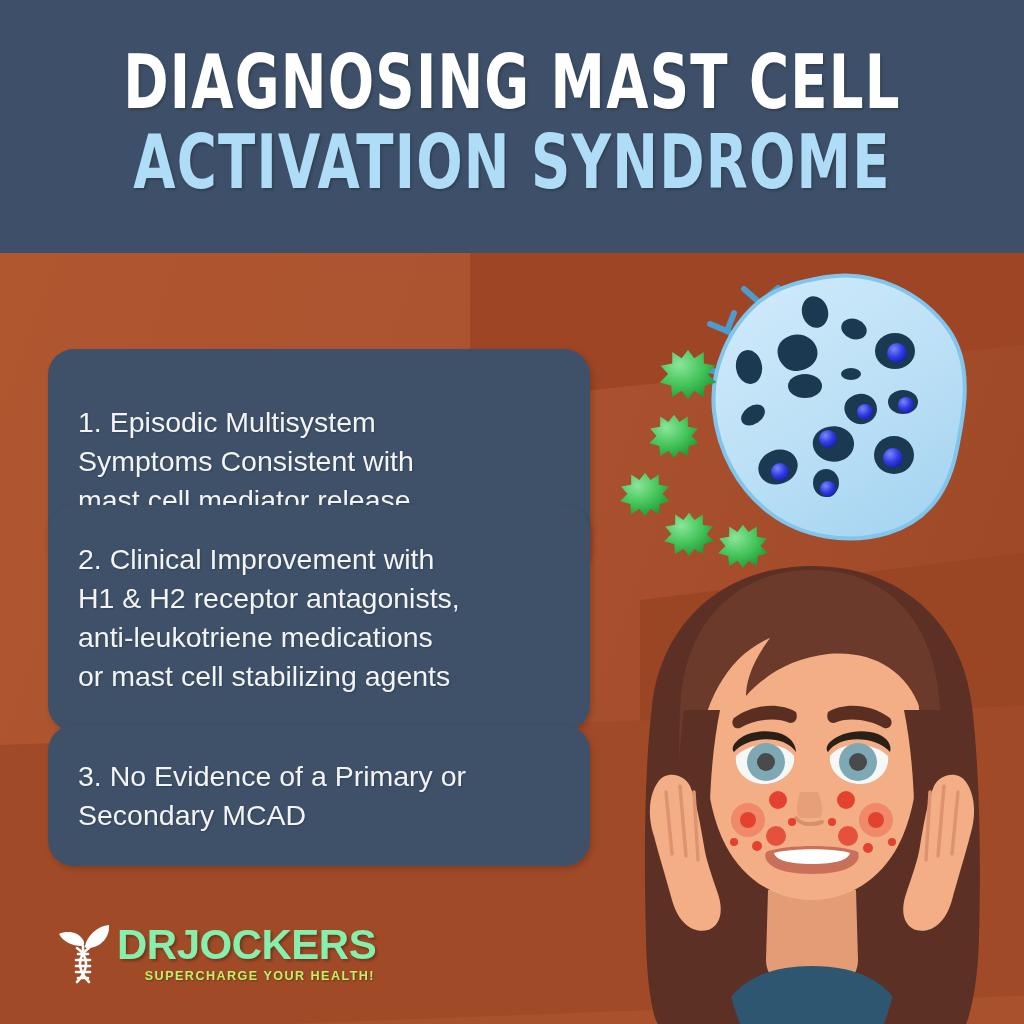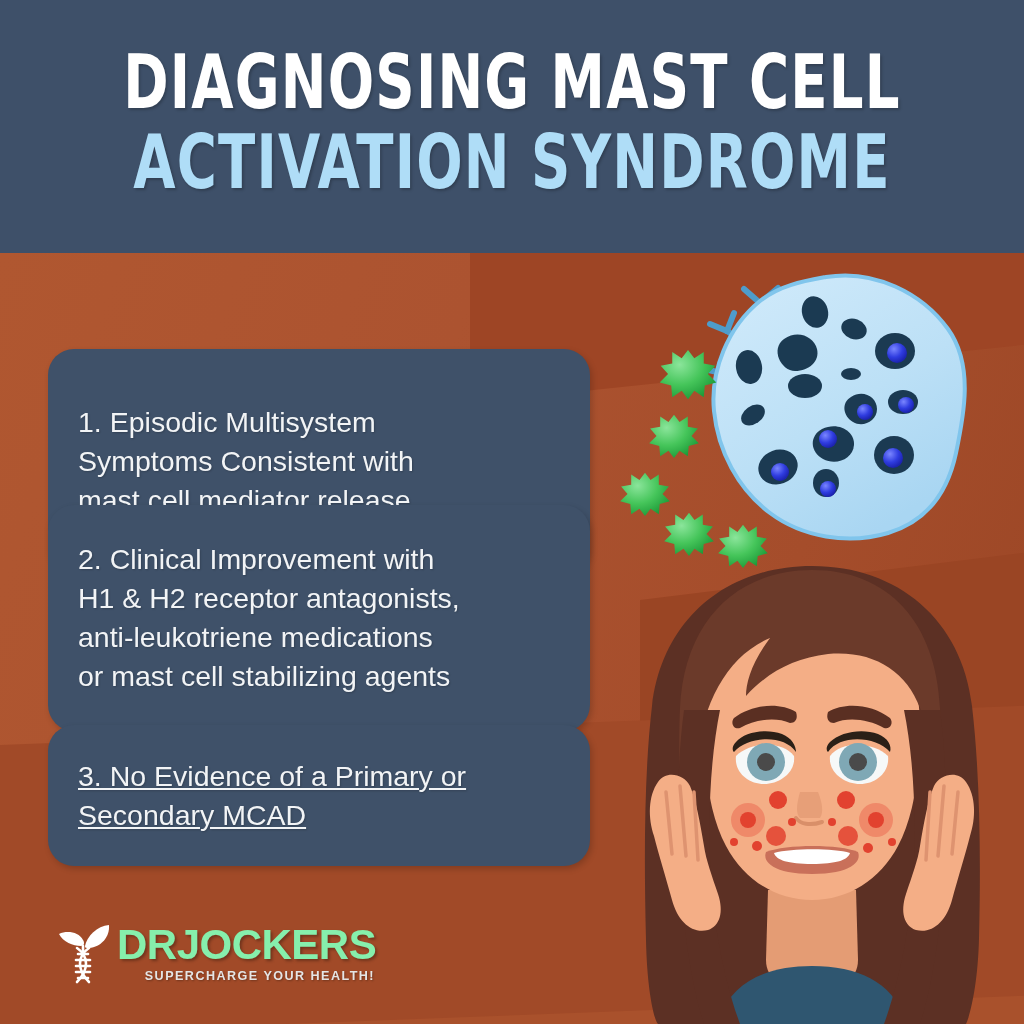--- a/index.html
+++ b/index.html
@@ -83,21 +83,21 @@
   .crit-text {
     font-family:"Liberation Sans","DejaVu Sans",sans-serif;
     font-size:28.5px;
     line-height:39px;
     font-weight:400;
     white-space:pre-line;
     text-shadow:1px 1px 2px rgba(0,0,0,0.2);
   }
   #box-1 { top:305px;  height:224px;margin-top:44px; }
   #box-2 { top:505px;  height:226px; }
-  #box-3 { top:725px;  height:141px;text-decoration:underline; }
+  #box-3 { top:725px;  height:141px; }
 
   
   #logo {
     position:absolute;
     left:55px; top:920px;
     width:320px; height:72px;
     z-index:16;
   }
   #logo-mark { position:absolute; left:0; top:2px; width:60px; height:66px; }
   #logo-text-wrap {
@@ -110,21 +110,21 @@
     line-height:46px;
     letter-spacing:-0.5px;
     color:#86efac;
     text-shadow:2px 2px 3px rgba(0,0,0,0.3);
   }
   #logo-tag {
     font-family:"Liberation Sans","DejaVu Sans",sans-serif;
     font-weight:bold;
     font-size:12.6px;
     letter-spacing:1.45px;
-    color:#e5e5e5;
+    color:#bef264;
     text-align:right;
     margin-top:1px;
     text-shadow:1px 1px 2px rgba(0,0,0,0.3);
   }
 
   
   #mast-cell-art {
     position:absolute; left:612px; top:255px;
     width:412px; height:330px;
     z-index:10;

